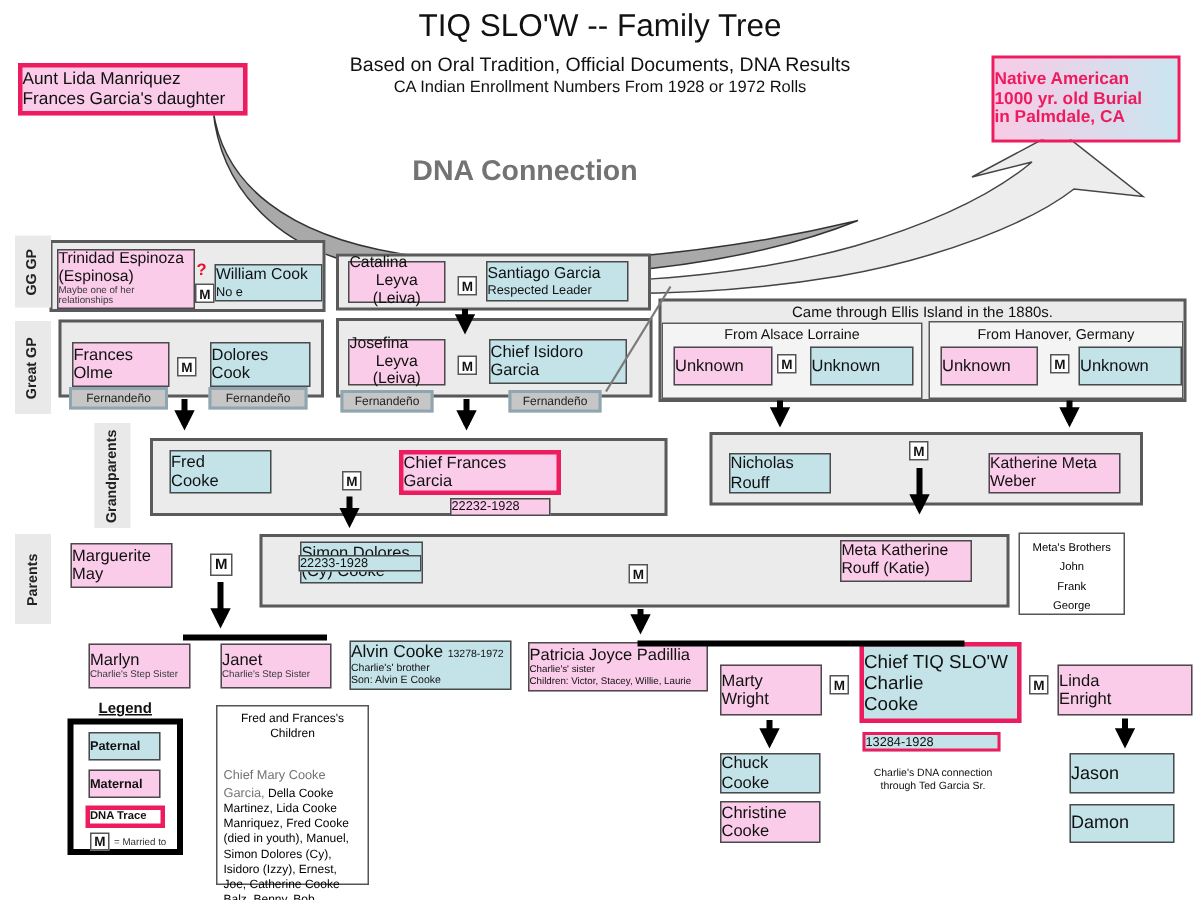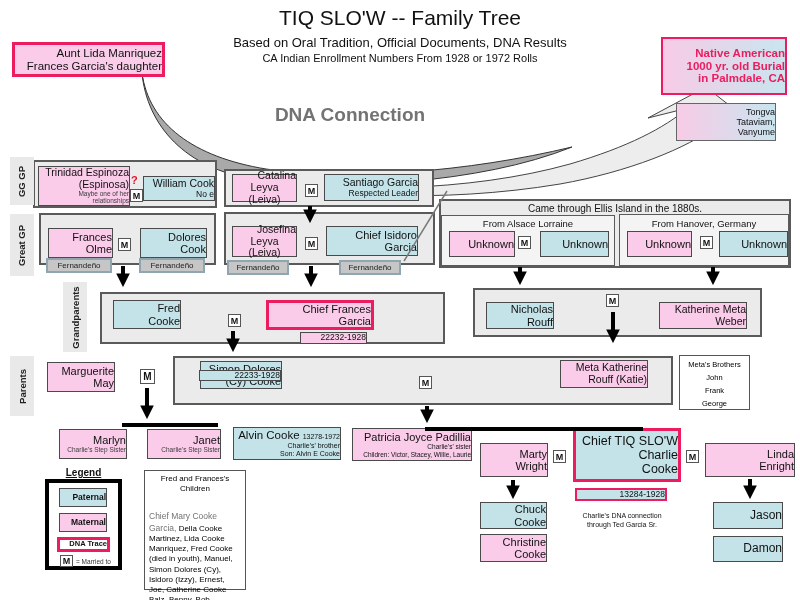--- a/index.html
+++ b/index.html
@@ -1,20 +1,20 @@
 <!DOCTYPE html>
 <html><head>
 <meta charset="utf-8">
 <style>
   html,body{margin:0;padding:0;background:#fff;font-family:"Liberation Sans",sans-serif;}
   .stage{position:relative;width:800px;height:600px;background:#fff;overflow:hidden;}
   .lyr{position:absolute;left:0;top:0;width:800px;height:600px;}
   .z0{z-index:0}.z5{z-index:5;pointer-events:none}
   .box{position:absolute;box-sizing:border-box;border:1px solid #4a4a4a;display:flex;flex-direction:column;
-       align-items:flex-end;justify-content:center;text-align:center;font-size:11px;line-height:1.12;color:#111;z-index:2}
+       align-items:flex-start;justify-content:center;text-align:center;font-size:11px;line-height:1.12;color:#111;z-index:2}
   .pink{background:#FACCE9}
   .cyan{background:#C3E3E9}
   .grad{background:linear-gradient(90deg,#F8CBE6,#C9E5EF)}
   .grp{position:absolute;box-sizing:border-box;background:#EBEBEB;border:2px solid #5a5a5a;z-index:1}
   .sub{position:absolute;box-sizing:border-box;background:#F4F4F4;border:1.5px solid #5a5a5a;z-index:1}
   .m{position:absolute;box-sizing:border-box;background:#fff;border:1.5px solid #555;display:flex;align-items:center;
      justify-content:center;font-weight:bold;font-size:9px;color:#111;z-index:3}
   .tag{position:absolute;box-sizing:border-box;background:#C6C6C6;border:2px solid #8FA6B0;display:flex;align-items:center;
        justify-content:center;font-size:8px;color:#222;z-index:3}
   .vlabel{position:absolute;background:#E9E9E9;display:flex;align-items:center;justify-content:center;
@@ -42,25 +42,20 @@
   <div class="txt ctr accent" style="left:255px;top:104px;width:190px;font-size:19px;font-weight:bold">DNA Connection</div>
 
   <div class="box pink" style="left:12px;top:42px;width:153px;height:35px;border:3px solid #EC1C5E;font-size:11.5px">
     <div>Aunt Lida Manriquez</div>
     <div>Frances Garcia's daughter</div>
   </div>
   <div class="box grad" style="left:661px;top:37px;width:126px;height:58px;border:2px solid #EC1C5E;font-size:11.5px;font-weight:bold;color:#EC1C5E">
     <div>Native American</div>
     <div>1000 yr. old Burial</div>
     <div>in Palmdale, CA</div>
-  </div>
-  <div class="box grad" style="left:676px;top:103px;width:100px;height:38px;border:1px solid #666;font-size:9px">
-    <div>Tongva</div>
-    <div>Tataviam,</div>
-    <div>Vanyume</div>
   </div>
 
   <div class="vlabel" style="left:10px;top:157px;width:24px;height:48px">
       <span>GG GP</span>
     </div>
   <div class="vlabel" style="left:10px;top:214px;width:24px;height:62px">
       <span>Great GP</span>
     </div>
   <div class="vlabel" style="left:63px;top:282px;width:24px;height:70px">
       <span>Grandparents</span>

